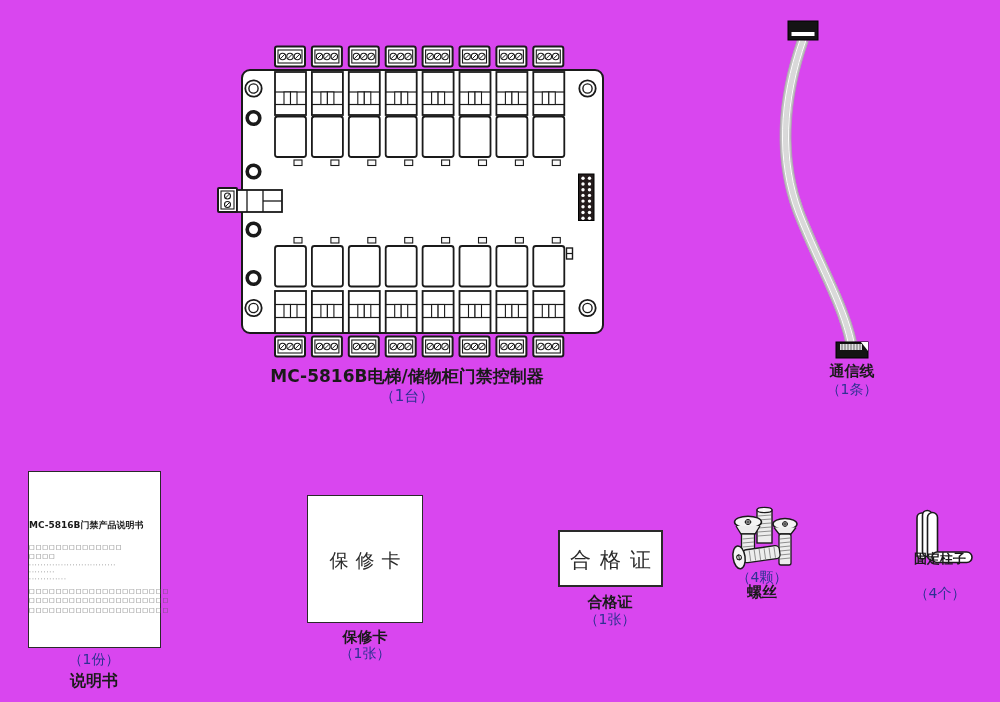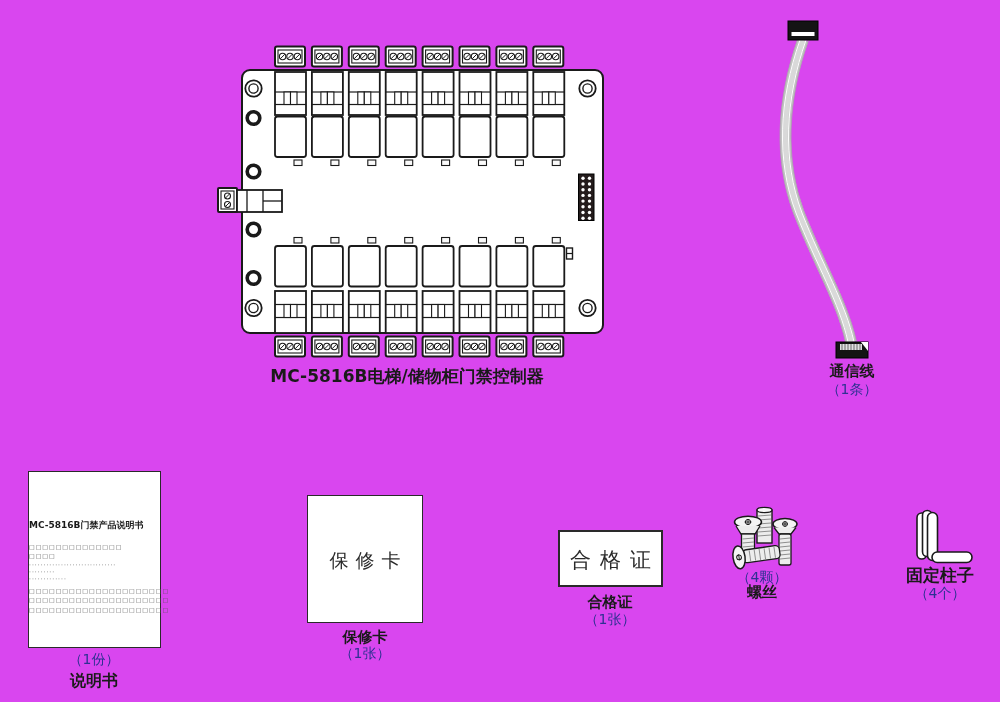--- a/index.html
+++ b/index.html
@@ -380,20 +380,21 @@
         <circle cx="583" cy="218.20000000000002" r="1.7" fill="#fff"></circle>
         <circle cx="589.5" cy="218.20000000000002" r="1.7" fill="#fff"></circle>
       </g>
       <g>
         <rect x="566.5" y="248" width="6" height="11" rx="0" fill="#fff" stroke="#1a1a1a" stroke-width="1.4"></rect>
         <line x1="566.5" y1="253.5" x2="572.5" y2="253.5" stroke="#1a1a1a" stroke-width="1.2"></line>
       </g>
     </svg>
 
   <div class="caption" style="left:256px;top:367px;width:302px;font-size:17px;">MC-5816B电梯/储物柜门禁控制器</div>
+  <div class="qty" style="left:256px;top:388px;width:302px;font-size:15px;">（1台）</div>
 
   <svg class="abs" style="left:760px;top:10px" width="160" height="360" viewBox="760 10 160 360">
     <path d="M803,40 C782,100 779,160 799,213 C819,264 843,304 851,342" fill="none" stroke="#c2c2c2" stroke-width="11"></path>
     <path d="M803,40 C782,100 779,160 799,213 C819,264 843,304 851,342" fill="none" stroke="#d9d9d9" stroke-width="5"></path>
     <path d="M803,40 C782,100 779,160 799,213 C819,264 843,304 851,342" fill="none" stroke="#ffffff" stroke-width="1" transform="translate(-3,0)"></path>
     <path d="M803,40 C782,100 779,160 799,213 C819,264 843,304 851,342" fill="none" stroke="#ffffff" stroke-width="1" transform="translate(3,0)"></path>
     <path d="M803,40 C782,100 779,160 799,213 C819,264 843,304 851,342" fill="none" stroke="#aaaaaa" stroke-width="0.8" transform="translate(-5.5,0)"></path>
     <path d="M803,40 C782,100 779,160 799,213 C819,264 843,304 851,342" fill="none" stroke="#aaaaaa" stroke-width="0.8" transform="translate(5.5,0)"></path>
     <rect x="788" y="21" width="30" height="19" fill="#141414" stroke="#000" stroke-width="1"></rect>
     <rect x="791.5" y="32" width="23" height="4" fill="#ffffff"></rect>
@@ -504,16 +505,16 @@
   </svg>
   <div class="caption underlined" style="left:712px;top:576px;width:100px;font-size:15px;">螺丝</div>
   <div class="qty" style="left:712px;top:570px;width:100px;font-size:14px;">（4颗）</div>
 
   <svg class="abs" style="left:905px;top:500px" width="80" height="70" viewBox="905 500 80 70">
     <rect x="917" y="513" width="9.5" height="46" rx="4.7" fill="#fff" stroke="#1a1a1a" stroke-width="1.6"></rect>
     <rect x="922.5" y="510.5" width="9.5" height="46" rx="4.7" fill="#fff" stroke="#1a1a1a" stroke-width="1.6"></rect>
     <rect x="927.5" y="512.5" width="10" height="48" rx="5" fill="#fff" stroke="#1a1a1a" stroke-width="1.6"></rect>
     <rect x="932" y="552" width="40" height="10.5" rx="5.2" fill="#fff" stroke="#1a1a1a" stroke-width="1.6"></rect>
   </svg>
-  <div class="caption" style="left:890px;top:566px;width:100px;font-size:17px;">固定柱子</div>
+  <div class="caption" style="left:890px;top:552px;width:100px;font-size:13px;">固定柱子</div>
   <div class="qty" style="left:890px;top:586px;width:100px;font-size:14px;">（4个）</div>
 
 </div>
 
 </body></html>

